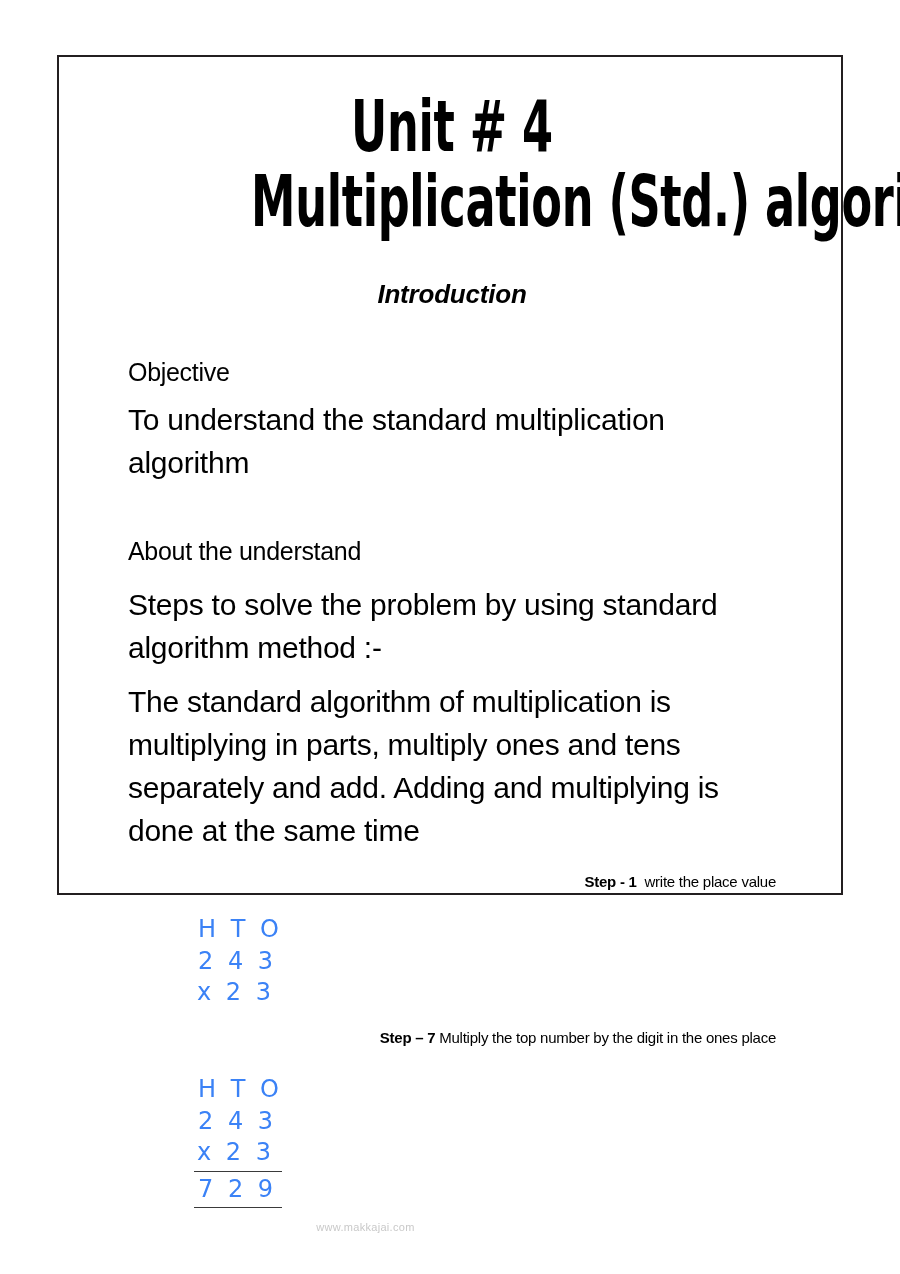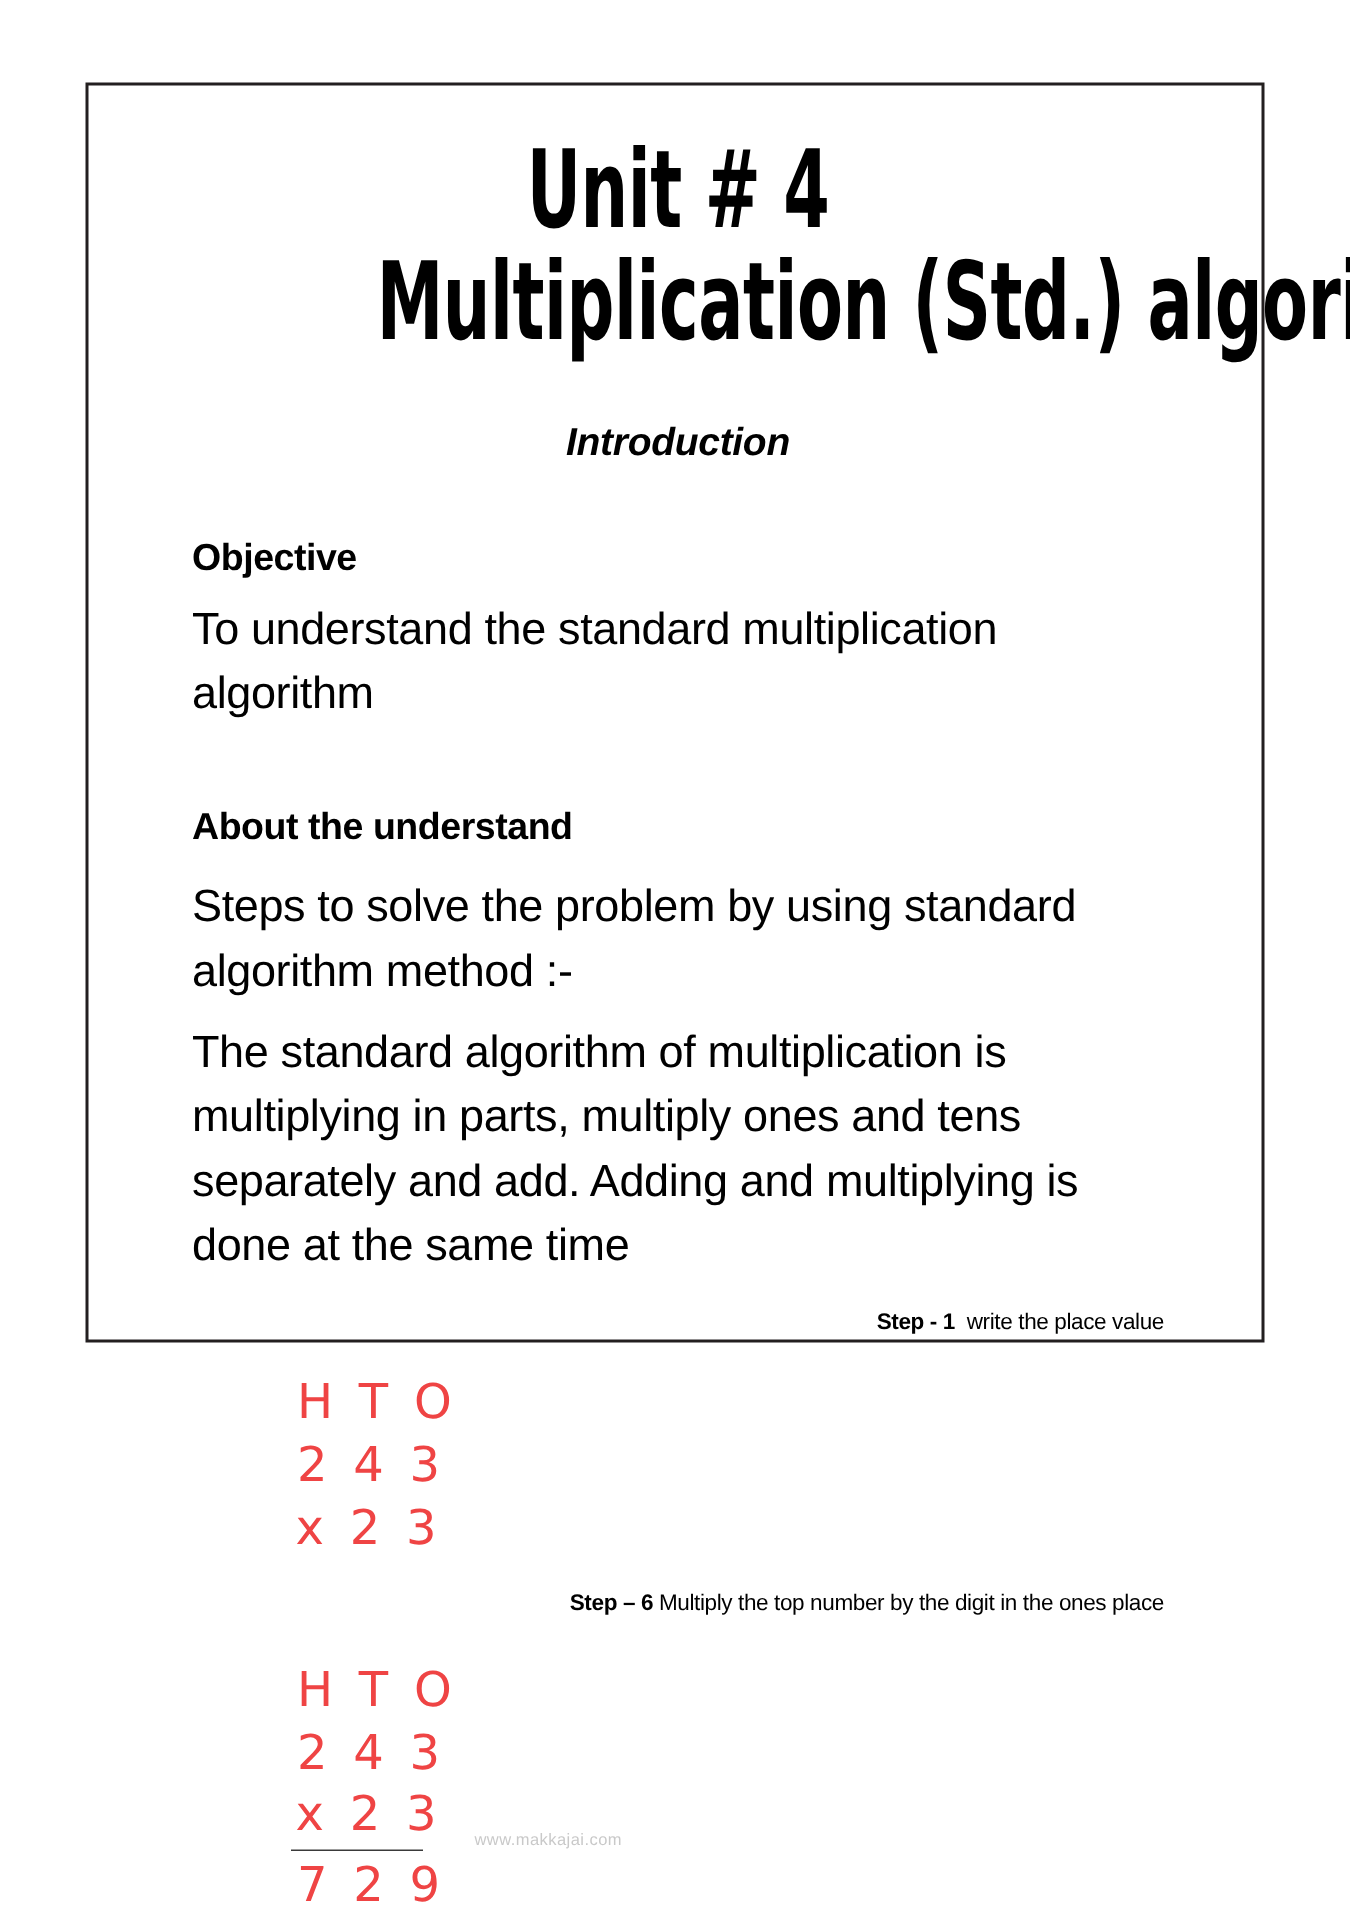--- a/index.html
+++ b/index.html
@@ -63,21 +63,21 @@
     font-size: 26px;
     font-weight: 700;
     margin-top: 40px;
     letter-spacing: -0.2px;
     font-style: italic;
   }
 
   
   .sub-heading {
     font-size: 25px;
-    font-weight: 700;
+    font-weight: 400;
     letter-spacing: -0.3px;
     margin-top: 48px;
   }
   .sub-heading.tight {
     margin-top: 52px;
   }
   .body-text {
     font-size: 30px;
     font-weight: 400;
     line-height: 1.43;
@@ -96,24 +96,24 @@
   }
   .step-label {
     font-weight: 700;
   }
 
   
   .math-block {
     margin-left: 70px;  
     margin-top: 22px;
     font-family: "DejaVu Sans", sans-serif;
-    font-size: 32px;
+    font-size: 24px;
     line-height: 1.31;
     letter-spacing: 3.5px;
-    color: #ef4444;
+    color: #3b82f6;
   }
   .math-row {
     white-space: pre;
   }
   .math-row.indent {
     
     margin-left: -1px;
   }
   .math-rule {
     width: 88px;
@@ -161,21 +161,21 @@
       <span class="step-label">Step  - 1</span><span>&nbsp;&nbsp;</span><span>write the place value</span>
     </div>
 
     <div class="math-block">
       <div class="math-row">H T O</div>
       <div class="math-row">2 4 3</div>
       <div class="math-row indent">x 2 3</div>
     </div>
 
     <div class="step-line">
-      <span class="step-label">Step – 6</span><span>&nbsp;</span><span>Multiply the top number by the digit in the ones place</span>
+      <span class="step-label">Step – 7</span><span>&nbsp;</span><span>Multiply the top number by the digit in the ones place</span>
     </div>
 
     <div class="math-block math-block-2">
       <div class="math-row">H T O</div>
       <div class="math-row">2 4 3</div>
       <div class="math-row indent">x 2 3</div>
       <div class="math-rule"></div>
       <div class="math-row">7 2 9</div>
       <div class="math-rule"></div>
     </div>

